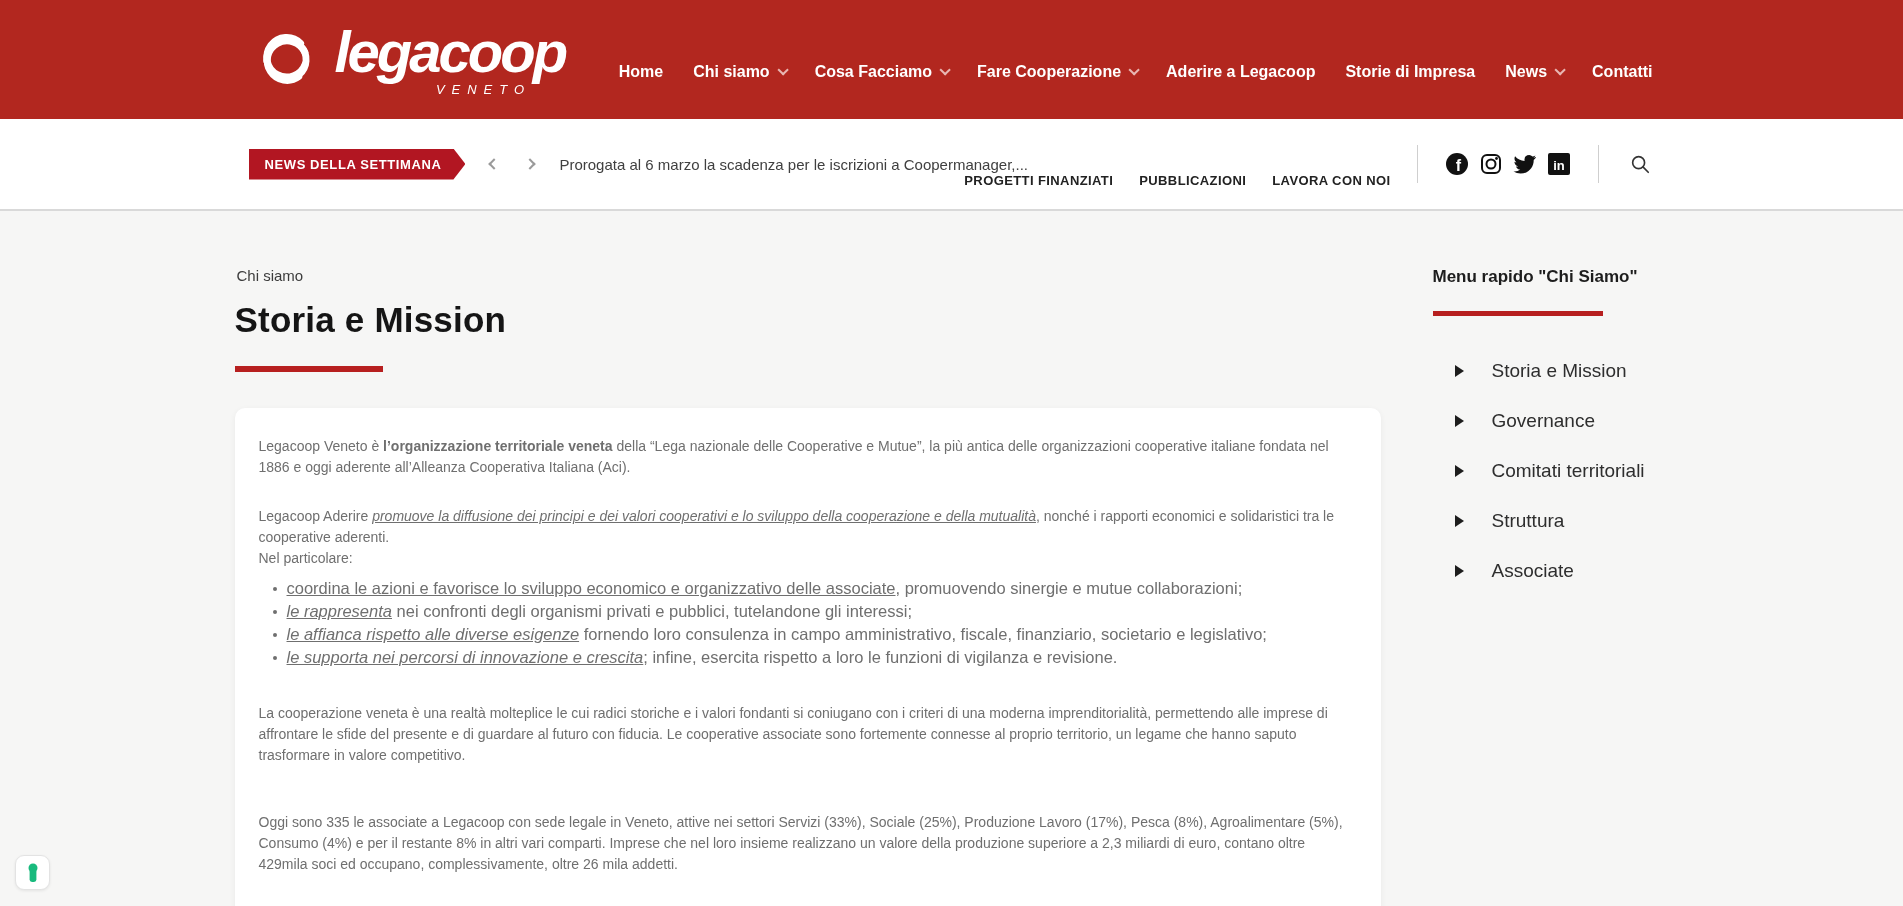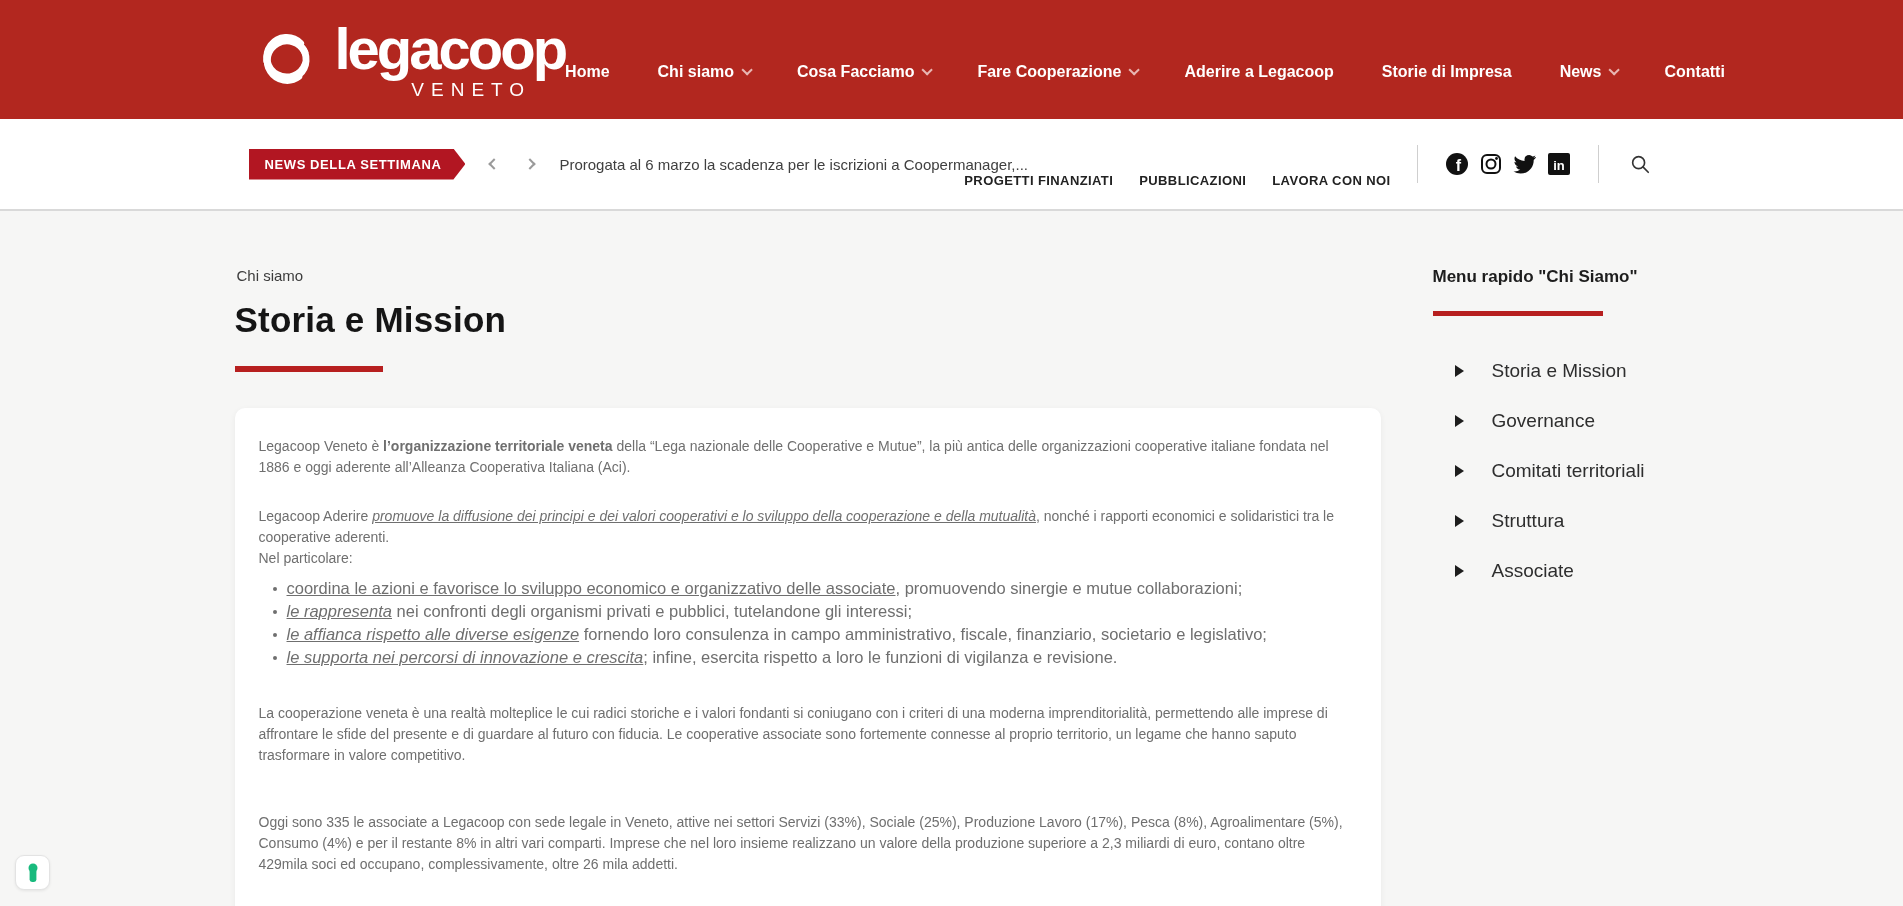--- a/index.html
+++ b/index.html
@@ -2,26 +2,26 @@
 <html><head>
 <meta charset="utf-8">
 <style>
   * { margin:0; padding:0; box-sizing:border-box; }
   html,body { width:1903px; height:906px; overflow:hidden;
     font-family:"Liberation Sans", sans-serif; background:#f6f6f5; }
 
   
   .header { height:119px; background:#b2271f; display:flex; align-items:center; }
   .header-inner { width:1434px; margin:0 auto; display:flex; align-items:center; justify-content:space-between; }
-  .logo { display:flex; align-items:center; gap:10px; padding-left:14px; cursor:pointer; }
+  .logo { display:flex; align-items:center; gap:10px; padding-left:14px; cursor:pointer;font-style:italic; }
   .logo-mark { width:76px; height:76px; }
   .logo-text-wrap { color:#fff; line-height:1; }
   .logo-word { font-size:58px; font-weight:bold; letter-spacing:-3px; }
-  .logo-sub { font-size:19px; letter-spacing:7px; font-weight:400; text-align:right; margin-top:2px; padding-right:34px; }
-  .nav { display:flex; align-items:center; gap:48px; padding-right:16px;margin-top:24px; }
+  .logo-sub { font-size:13px; letter-spacing:7px; font-weight:400; text-align:right; margin-top:2px; padding-right:34px; }
+  .nav { display:flex; align-items:center; gap:30px; padding-right:16px;margin-top:24px; }
   .nav-item { color:#fff; font-size:16px; font-weight:bold; text-decoration:none; display:flex; align-items:center; gap:7px; cursor:pointer; white-space:nowrap; }
   .caret { width:8px; height:8px; border-right:2px solid #e8b7b3; border-bottom:2px solid #e8b7b3; transform:rotate(45deg) translateY(-3px); display:inline-block; }
 
   
   .ticker { height:92px; background:#fff; border-bottom:2px solid #d9d9d9; display:flex; align-items:center; }
   .ticker-inner { width:1434px; margin:0 auto; display:flex; align-items:center; justify-content:space-between; padding:0 14px; }
   .ticker-left { display:flex; align-items:center; gap:16px; min-width:0; }
   .news-badge { background:#b21622; color:#fff; font-size:13px; font-weight:bold; letter-spacing:.6px;
     padding:8px 24px 8px 16px; clip-path:polygon(0 0, calc(100% - 12px) 0, 100% 50%, calc(100% - 12px) 100%, 0 100%); white-space:nowrap; }
   .tick-arrows { display:flex; gap:10px; align-items:center; }

